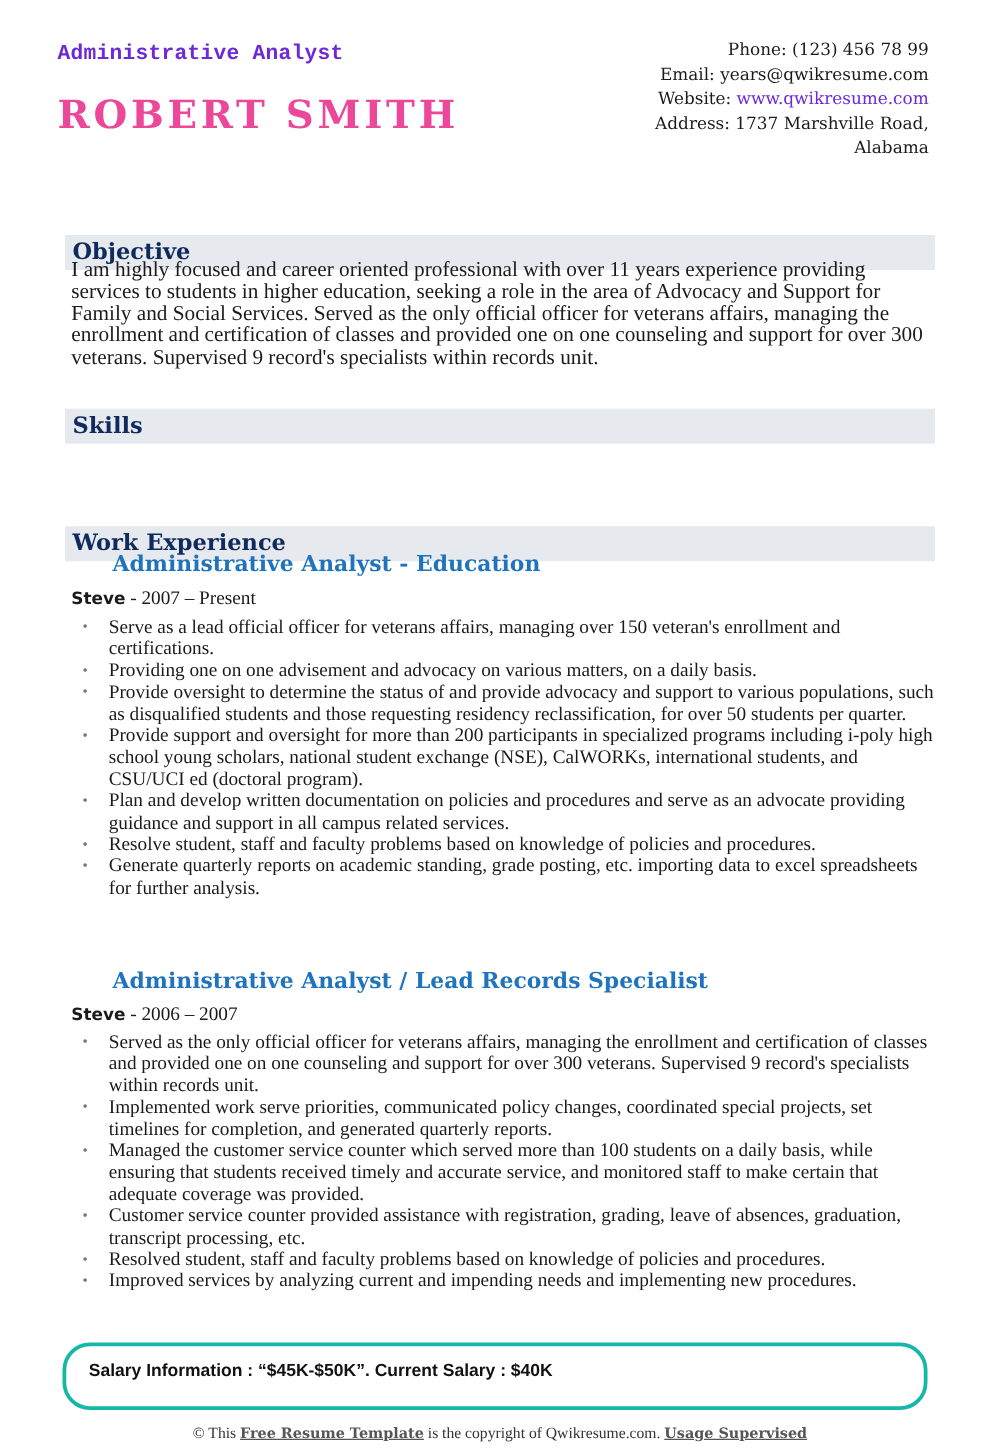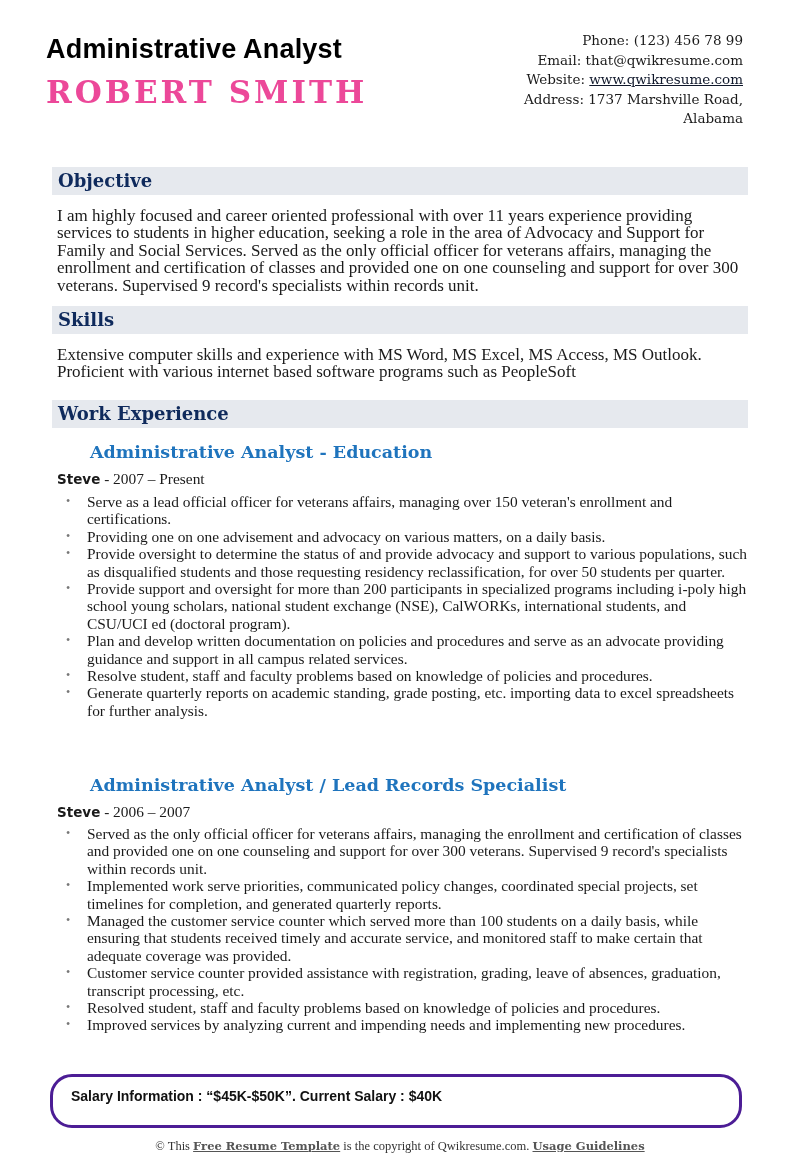--- a/index.html
+++ b/index.html
@@ -9,43 +9,44 @@
       position: relative;
       overflow: hidden;
       font-family: "DejaVu Serif", "Liberation Serif", serif;
       color: #1a1a1a;
     }
     .page { position: relative; width: 800px; height: 1164px; }
 
     
     .job-title {
       position: absolute; left: 46px; top: 34px;
-      font-family: Liberation Sans, sans-serif;
-      font-weight: bold; font-size: 27px; color: #000000;
+      font-family: Liberation Mono, monospace;
+      font-weight: bold; font-size: 17px; color: #6d28d9;
       letter-spacing: 0.2px; white-space: nowrap;
     }
     .name {
       position: absolute; left: 46px; top: 74px;
       font-family: "DejaVu Serif", serif;
       font-weight: bold; font-size: 31px; color: #ec4899;
       letter-spacing: 3px; white-space: nowrap;
     }
     .contact {
       position: absolute; right: 57px; top: 31px;
       text-align: right;
       font-family: "DejaVu Serif", serif;
       font-size: 13.5px; line-height: 19.6px; color: #1a1a1a;
     }
     .contact .row { white-space: nowrap; }
-    .contact a { color: #0f172a; text-decoration: underline; }
+    .contact a { color: #6d28d9; }
 
     
     .section-head {
       position: absolute; left: 52px; width: 696px; height: 28px;
       background: #e6e9ee;
+      margin-top: 21px;
     }
     .section-head span {
       position: absolute; left: 6px; top: 3px;
       font-family: "DejaVu Serif", serif;
       font-weight: bold; font-size: 18px; color: #0f2a5c;
     }
 
     .para {
       position: absolute; left: 57px; width: 690px;
       font-family: "Liberation Serif", serif;
@@ -74,21 +75,21 @@
       font-size: 15.4px; line-height: 17.4px; color: #1a1a1a;
     }
     .bullets li { position: relative; padding-left: 30px; }
     .bullets li .dot {
       position: absolute; left: 9px; top: 0; color: #777; font-size: 12px;
     }
 
     
     .salary-box {
       position: absolute; left: 50px; top: 1074px; width: 692px; height: 54px;
-      border: 3px solid #4c1d95; border-radius: 22px;
+      border: 3px solid #14b8a6; border-radius: 22px;
       box-sizing: border-box;
     }
     .salary-box span {
       position: absolute; left: 18px; top: 11px;
       font-family: "Liberation Sans", sans-serif;
       font-weight: bold; font-size: 14px; color: #111;
       white-space: nowrap;
     }
 
     .footer {
@@ -110,21 +111,21 @@
   <div class="job-title">Administrative Analyst</div>
   <div class="name">ROBERT SMITH</div>
 
   <div class="contact">
     <div class="row">
       <span>Phone:</span>
       <span>(123) 456 78 99</span>
     </div>
     <div class="row">
       <span>Email:</span>
-      <span>that@qwikresume.com</span>
+      <span>years@qwikresume.com</span>
     </div>
     <div class="row">
       <span>Website:</span>
       <a>www.qwikresume.com</a>
     </div>
     <div class="row">
       <span>Address:</span>
       <span>1737 Marshville Road,</span>
     </div>
     <div class="row">
@@ -133,21 +134,20 @@
   </div>
 
   <div class="section-head" style="top:167px;">
     <span>Objective</span>
   </div>
   <div class="para" style="top:207px;">I am highly focused and career oriented professional with over 11 years experience providing services to students in higher education, seeking a role in the area of Advocacy and Support for Family and Social Services. Served as the only official officer for veterans affairs, managing the enrollment and certification of classes and provided one on one counseling and support for over 300 veterans. Supervised 9 record's specialists within records unit.</div>
 
   <div class="section-head" style="top:306px;">
     <span>Skills</span>
   </div>
-  <div class="para" style="top:346px;"> Extensive computer skills and experience with MS Word, MS Excel, MS Access, MS Outlook. Proficient with various internet based software programs such as PeopleSoft</div>
 
   <div class="section-head" style="top:400px;">
     <span>Work Experience</span>
   </div>
 
   <div class="job-head" style="top:442px;">Administrative Analyst - Education</div>
   <div class="job-meta" style="top:470px;">
     <span class="company">Steve</span><span> - 2007 – Present</span>
   </div>
   <ul class="bullets" style="top:493px;">
@@ -171,16 +171,16 @@
     <li><span class="dot">•</span><span>Customer service counter provided assistance with registration, grading, leave of absences, graduation, transcript processing, etc.</span></li>
     <li><span class="dot">•</span><span>Resolved student, staff and faculty problems based on knowledge of policies and procedures.</span></li>
     <li><span class="dot">•</span><span>Improved services by analyzing current and impending needs and implementing new procedures.</span></li>
   </ul>
 
   <div class="salary-box">
     <span>Salary Information : “$45K-$50K”. Current Salary : $40K</span>
   </div>
 
   <div class="footer">
-    <span>© This </span><a>Free Resume Template</a><span> is the copyright of Qwikresume.com. </span><a>Usage Guidelines</a>
+    <span>© This </span><a>Free Resume Template</a><span> is the copyright of Qwikresume.com. </span><a>Usage Supervised</a>
   </div>
 
 </div>
 
 </body></html>

